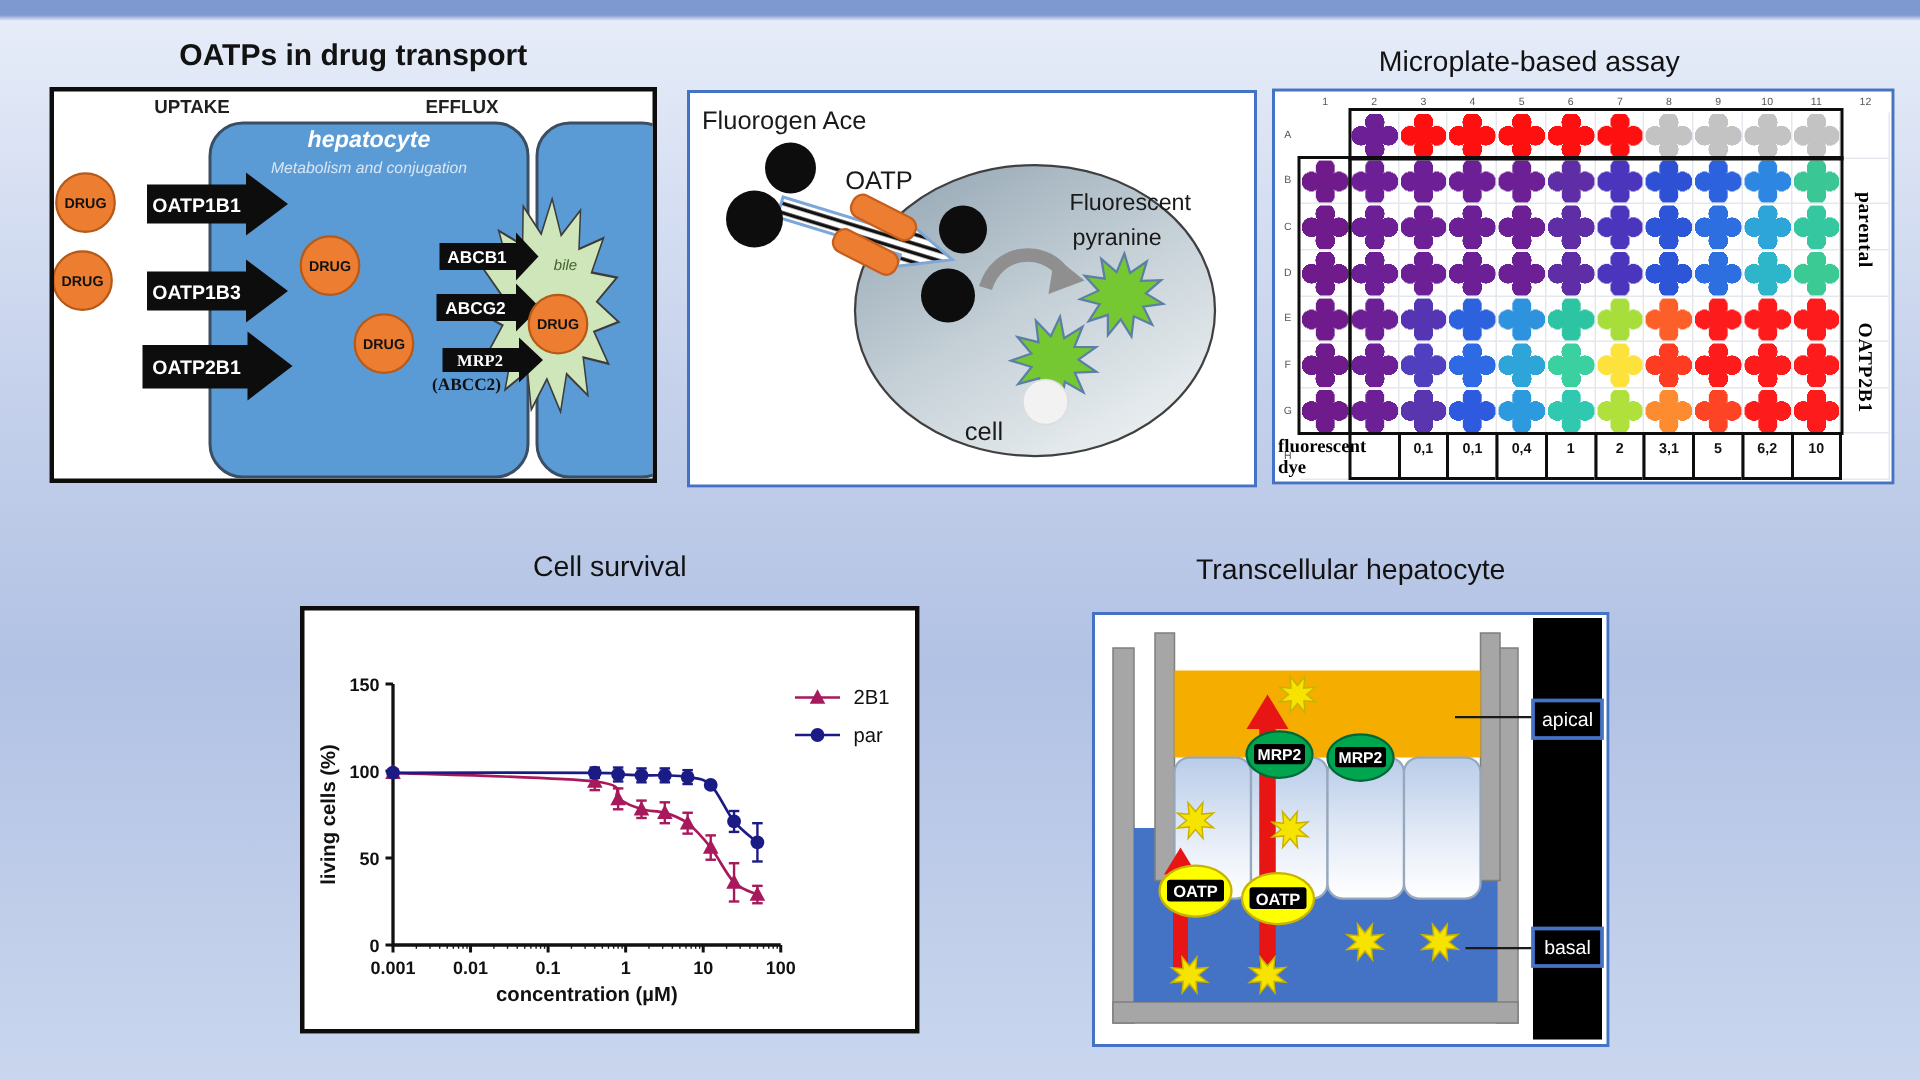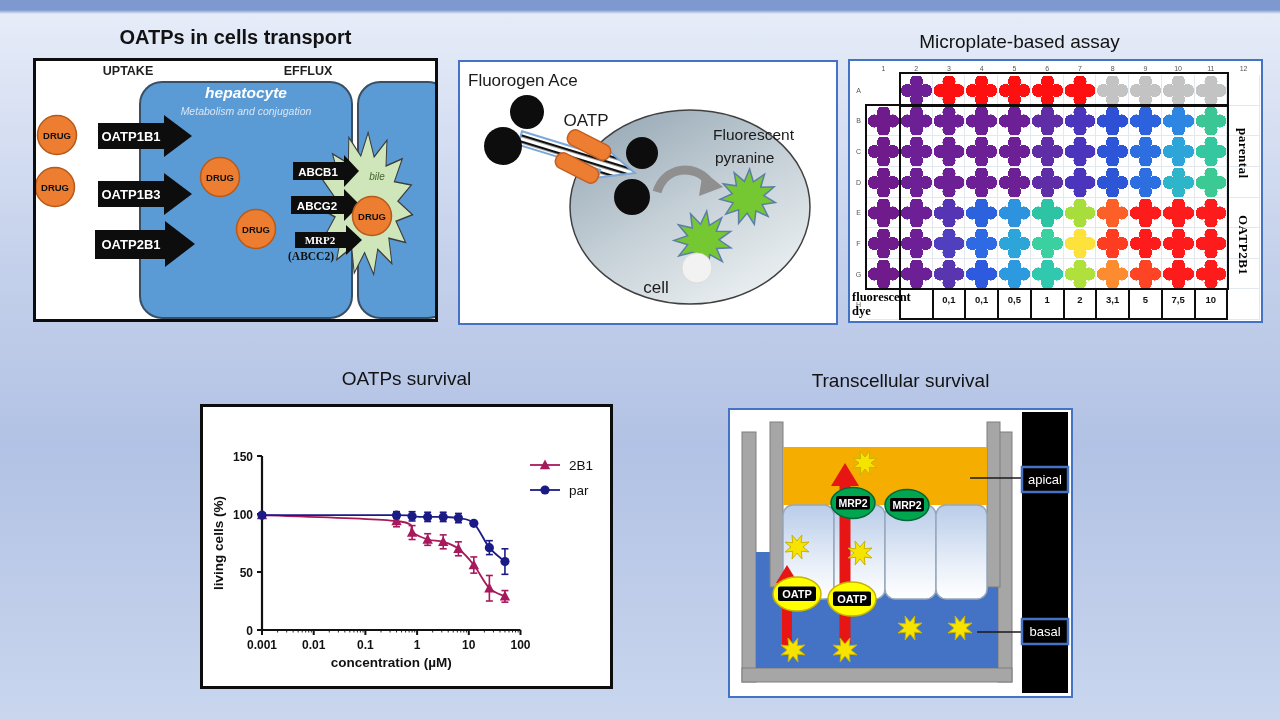--- a/index.html
+++ b/index.html
@@ -40,21 +40,21 @@
   
   .ct{font:bold 12px "Liberation Sans",sans-serif;fill:#111}
   .cl{font:bold 13.5px "Liberation Sans",sans-serif;fill:#111}
   .clg{font:13.5px "Liberation Sans",sans-serif;fill:#111}
 </style>
 </head>
 <body>
 
 <div class="slide">
 
-  <div class="ptitle" style="left:33px;top:26px;width:405px;font-weight:bold;font-size:20px">OATPs in cells transport</div>
+  <div class="ptitle" style="left:33px;top:26px;width:405px;font-weight:bold;font-size:20px">OATPs in drug transport</div>
   <div class="pbox bk" style="left:33px;top:58px;width:405px;height:264px">
     <svg viewBox="0 0 399 258" width="399" height="258">
       <g>
         <rect x="104" y="21" width="212" height="236" rx="22" fill="#5B9BD5" stroke="#3A4F63" stroke-width="2"></rect>
         <rect x="322" y="21" width="92" height="236" rx="22" fill="#5B9BD5" stroke="#3A4F63" stroke-width="2"></rect>
       </g>
       <polygon transform="translate(330,143) scale(1,1.52)" fill="#CFE6BA" stroke="#3C3C3C" stroke-width="1" points="46.5,7.0 30.0,11.3 39.6,25.3 22.8,22.5 25.9,39.2 11.7,29.8 7.7,46.4 -1.4,32.0 -11.8,45.5 -14.3,28.6 -29.3,36.7 -24.7,20.3 -41.7,21.6 -30.9,8.5 -46.9,2.8 -31.6,-4.8 -44.0,-16.5 -27.0,-17.2 -33.5,-33.0 -17.6,-26.7 -17.2,-43.8 -5.2,-31.6 2.1,-47.0 8.1,-31.0 21.0,-42.0 20.0,-25.0 36.3,-29.8 28.4,-14.7 45.3,-12.5 31.9,-1.9"></polygon>
       <text x="341" y="119" text-anchor="middle" class="lbl-bile">bile</text>
 
       <g>
@@ -341,40 +341,40 @@
         <div class="well" style="left: 149px; top: 198.75px; width: 30.75px; height: 28.625px; background: radial-gradient(6.6px at 50% 19%, rgb(45, 154, 224) 98%, transparent), radial-gradient(6.6px at 50% 81%, rgb(45, 154, 224) 98%, transparent), radial-gradient(6.6px at 20.5% 50%, rgb(45, 154, 224) 98%, transparent), radial-gradient(6.6px at 79.5% 50%, rgb(45, 154, 224) 98%, transparent), radial-gradient(7.2px, rgb(45, 154, 224) 98%, transparent);"></div>
         <div class="well" style="left: 181.75px; top: 198.75px; width: 30.75px; height: 28.625px; background: radial-gradient(6.6px at 50% 19%, rgb(48, 201, 176) 98%, transparent), radial-gradient(6.6px at 50% 81%, rgb(48, 201, 176) 98%, transparent), radial-gradient(6.6px at 20.5% 50%, rgb(48, 201, 176) 98%, transparent), radial-gradient(6.6px at 79.5% 50%, rgb(48, 201, 176) 98%, transparent), radial-gradient(7.2px, rgb(48, 201, 176) 98%, transparent);"></div>
         <div class="well" style="left: 214.5px; top: 198.75px; width: 30.75px; height: 28.625px; background: radial-gradient(6.6px at 50% 19%, rgb(176, 224, 60) 98%, transparent), radial-gradient(6.6px at 50% 81%, rgb(176, 224, 60) 98%, transparent), radial-gradient(6.6px at 20.5% 50%, rgb(176, 224, 60) 98%, transparent), radial-gradient(6.6px at 79.5% 50%, rgb(176, 224, 60) 98%, transparent), radial-gradient(7.2px, rgb(176, 224, 60) 98%, transparent);"></div>
         <div class="well" style="left: 247.25px; top: 198.75px; width: 30.75px; height: 28.625px; background: radial-gradient(6.6px at 50% 19%, rgb(253, 140, 48) 98%, transparent), radial-gradient(6.6px at 50% 81%, rgb(253, 140, 48) 98%, transparent), radial-gradient(6.6px at 20.5% 50%, rgb(253, 140, 48) 98%, transparent), radial-gradient(6.6px at 79.5% 50%, rgb(253, 140, 48) 98%, transparent), radial-gradient(7.2px, rgb(253, 140, 48) 98%, transparent);"></div>
         <div class="well" style="left: 280px; top: 198.75px; width: 30.75px; height: 28.625px; background: radial-gradient(6.6px at 50% 19%, rgb(253, 69, 38) 98%, transparent), radial-gradient(6.6px at 50% 81%, rgb(253, 69, 38) 98%, transparent), radial-gradient(6.6px at 20.5% 50%, rgb(253, 69, 38) 98%, transparent), radial-gradient(6.6px at 79.5% 50%, rgb(253, 69, 38) 98%, transparent), radial-gradient(7.2px, rgb(253, 69, 38) 98%, transparent);"></div>
         <div class="well" style="left: 312.75px; top: 198.75px; width: 30.75px; height: 28.625px; background: radial-gradient(6.6px at 50% 19%, rgb(253, 27, 27) 98%, transparent), radial-gradient(6.6px at 50% 81%, rgb(253, 27, 27) 98%, transparent), radial-gradient(6.6px at 20.5% 50%, rgb(253, 27, 27) 98%, transparent), radial-gradient(6.6px at 79.5% 50%, rgb(253, 27, 27) 98%, transparent), radial-gradient(7.2px, rgb(253, 27, 27) 98%, transparent);"></div>
         <div class="well" style="left: 345.5px; top: 198.75px; width: 30.75px; height: 28.625px; background: radial-gradient(6.6px at 50% 19%, rgb(253, 27, 27) 98%, transparent), radial-gradient(6.6px at 50% 81%, rgb(253, 27, 27) 98%, transparent), radial-gradient(6.6px at 20.5% 50%, rgb(253, 27, 27) 98%, transparent), radial-gradient(6.6px at 79.5% 50%, rgb(253, 27, 27) 98%, transparent), radial-gradient(7.2px, rgb(253, 27, 27) 98%, transparent);"></div>
         <div class="hbox" style="left: 48.75px; top: 227.375px; width: 34.75px; height: 31.625px;"></div>
         <div class="hbox" style="left: 81.5px; top: 227.375px; width: 34.75px; height: 31.625px;">0,1</div>
         <div class="hbox" style="left: 114.25px; top: 227.375px; width: 34.75px; height: 31.625px;">0,1</div>
-        <div class="hbox" style="left: 147px; top: 227.375px; width: 34.75px; height: 31.625px;">0,5</div>
+        <div class="hbox" style="left: 147px; top: 227.375px; width: 34.75px; height: 31.625px;">0,4</div>
         <div class="hbox" style="left: 179.75px; top: 227.375px; width: 34.75px; height: 31.625px;">1</div>
         <div class="hbox" style="left: 212.5px; top: 227.375px; width: 34.75px; height: 31.625px;">2</div>
         <div class="hbox" style="left: 245.25px; top: 227.375px; width: 34.75px; height: 31.625px;">3,1</div>
         <div class="hbox" style="left: 278px; top: 227.375px; width: 34.75px; height: 31.625px;">5</div>
-        <div class="hbox" style="left: 310.75px; top: 227.375px; width: 34.75px; height: 31.625px;">7,5</div>
+        <div class="hbox" style="left: 310.75px; top: 227.375px; width: 34.75px; height: 31.625px;">6,2</div>
         <div class="hbox" style="left: 343.5px; top: 227.375px; width: 34.75px; height: 31.625px;">10</div>
         <div class="brect" style="left: 48.75px; top: 11px; width: 330.5px; height: 34.625px;"></div>
         <div class="brect" style="left: 15px; top: 42.625px; width: 35.75px; height: 186.75px;"></div>
         <div class="brect" style="left: 48.75px; top: 42.625px; width: 330.5px; height: 186.75px;"></div>
         <div class="dyelabel" style="left: 2px; top: 230.375px; width: 95px; height: 30.625px;">
           <div>fluorescent</div>
           <div>dye</div>
         </div>
         <div class="vlabel" style="left: 380.25px; top: 46.625px; width: 26px; height: 91.875px;">parental</div>
         <div class="vlabel" style="left: 380.25px; top: 138.5px; width: 26px; height: 91.875px;">OATP2B1</div>
       </div>
   </div>
 
-  <div class="ptitle" style="left:200px;top:368px;width:413px">OATPs survival</div>
+  <div class="ptitle" style="left:200px;top:368px;width:413px">Cell survival</div>
   <div class="pbox bk" id="panel4-box" style="left:200px;top:404px;width:413px;height:285px">
       <svg viewBox="0 0 407 279" width="407" height="279">
         <path d="M59,49V223H317.5" stroke="#111" stroke-width="2.2" fill="none"></path>
         <line x1="54" x2="59" y1="223" y2="223" stroke="#111" stroke-width="2"></line>
         <text x="50" y="227.5" text-anchor="end" class="ct">0</text>
         <line x1="54" x2="59" y1="165" y2="165" stroke="#111" stroke-width="2"></line>
         <text x="50" y="169.5" text-anchor="end" class="ct">50</text>
         <line x1="54" x2="59" y1="107.00000000000001" y2="107.00000000000001" stroke="#111" stroke-width="2"></line>
         <text x="50" y="111.50000000000001" text-anchor="end" class="ct">100</text>
         <line x1="54" x2="59" y1="49" y2="49" stroke="#111" stroke-width="2"></line>
@@ -506,21 +506,21 @@
         <circle cx="255.4259064067502" cy="111.06" r="4.6" fill="#1B1B86"></circle>
         <circle cx="270.81024767251654" cy="116.28" r="4.6" fill="#1B1B86"></circle>
         <circle cx="286.3734984483443" cy="140.64" r="4.6" fill="#1B1B86"></circle>
         <circle cx="301.9367492241722" cy="154.56" r="4.6" fill="#1B1B86"></circle>
         <line x1="327" x2="357" y1="83" y2="83" stroke="#1B1B86" stroke-width="1.8"></line>
         <circle cx="342" cy="83" r="4.6" fill="#1B1B86"></circle>
         <text x="366" y="87.5" class="clg">par</text>
       </svg>
     </div>
 
-  <div class="ptitle" style="left:728px;top:370px;width:345px">Transcellular survival</div>
+  <div class="ptitle" style="left:728px;top:370px;width:345px">Transcellular hepatocyte</div>
   <div class="pbox bl" style="left:728px;top:408px;width:345px;height:290px">
     <svg viewBox="0 0 340 285" width="340" height="285">
       <defs>
         <linearGradient id="epith" x1="0" y1="0" x2="0" y2="1">
           <stop offset="0" stop-color="#B9CCE9"></stop>
             <stop offset="0.65" stop-color="#EAF0F9"></stop>
             <stop offset="1" stop-color="#FFFFFF"></stop>
         </linearGradient>
       </defs>
       <rect x="292" y="2" width="46" height="281" fill="#000"></rect>

